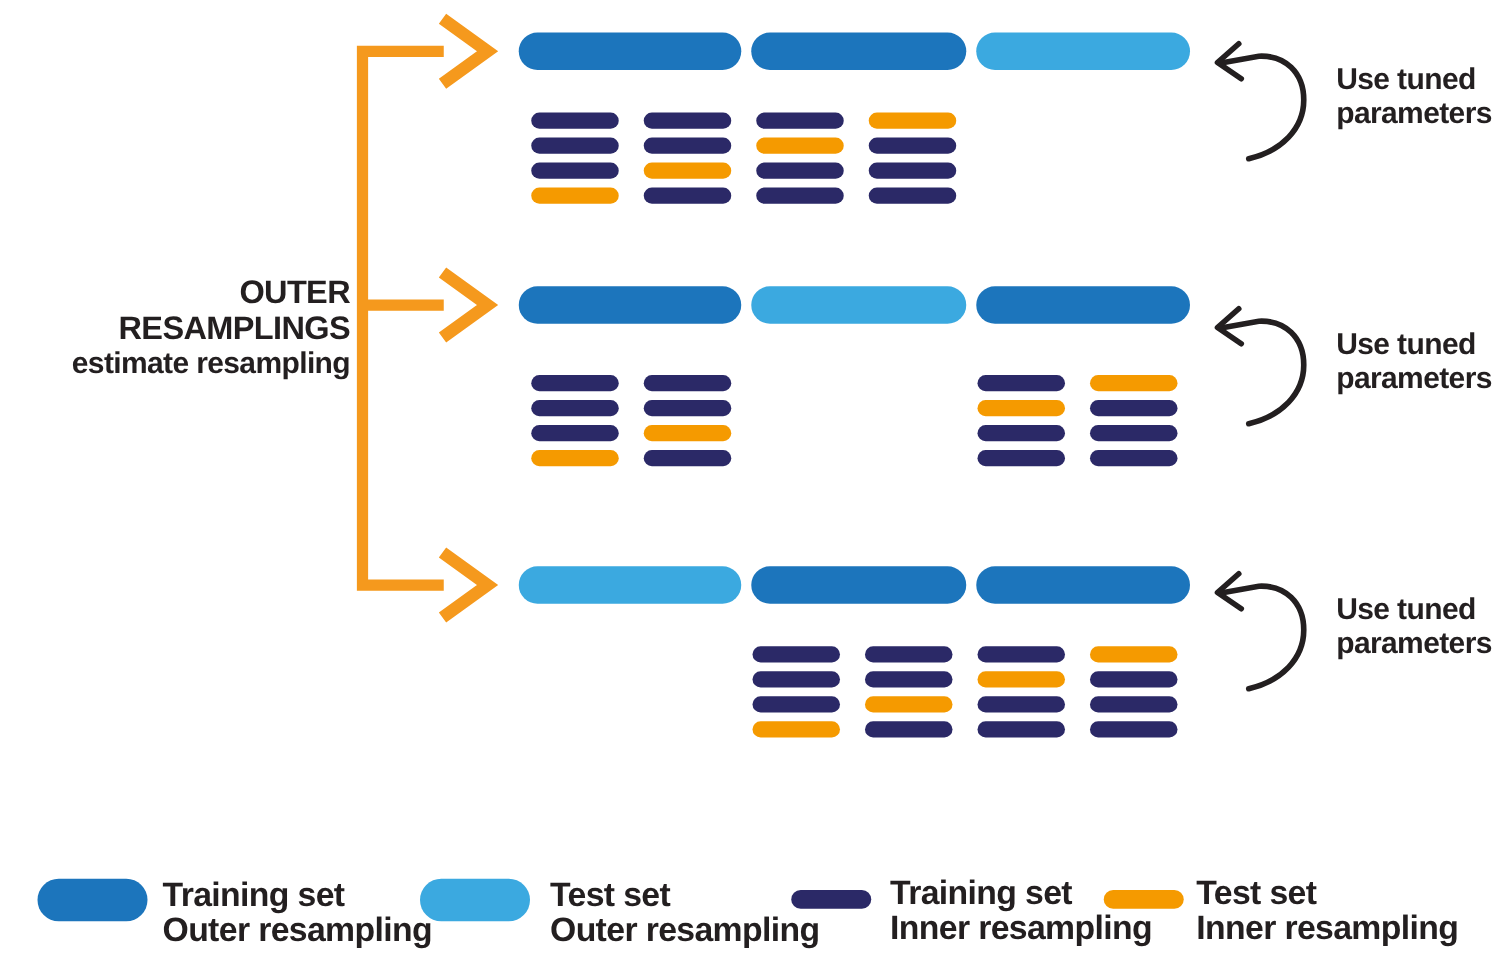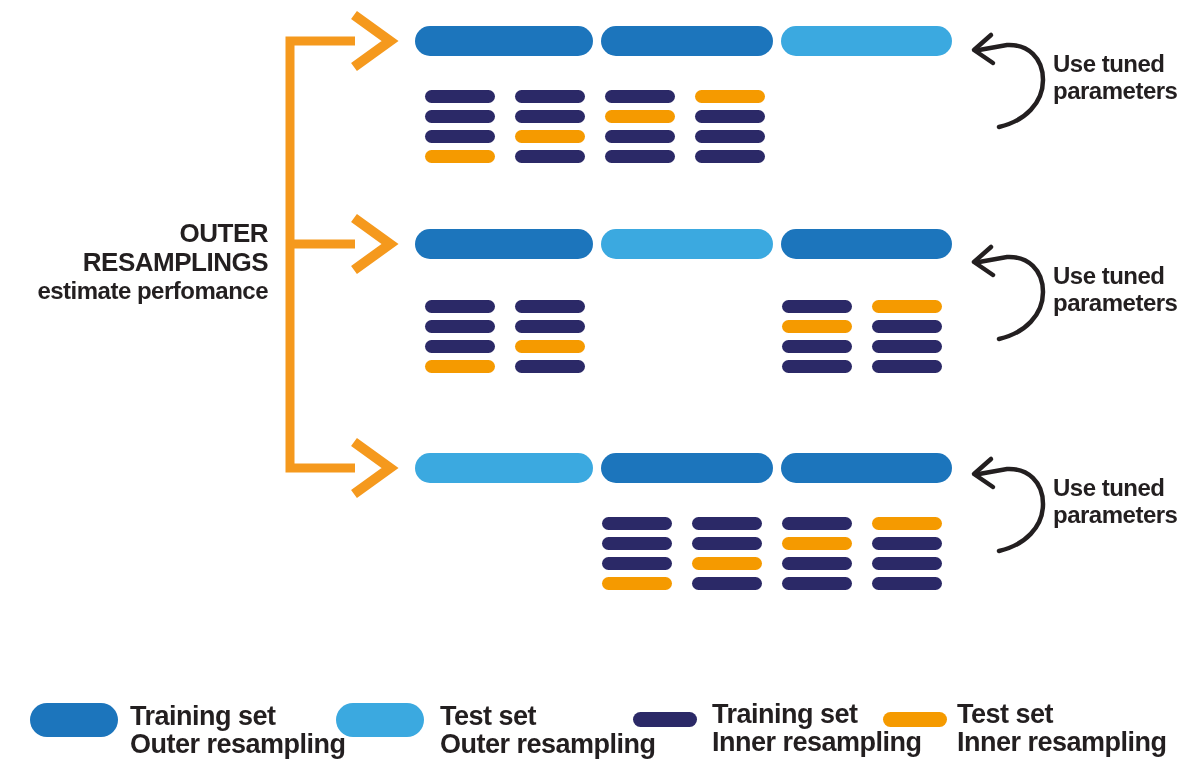--- a/index.html
+++ b/index.html
@@ -11,44 +11,44 @@
   .outer-train{background:var(--outer-train,#1c75bc);}
   .outer-test{background:var(--outer-test,#3ba9e0);}
   .smallbar{position:absolute;width:70px;height:13px;border-radius:7px;}
   .inner-train{background:var(--inner-train,#2b2967);}
   .inner-test{background:var(--inner-test,#f59a00);}
   .side-label{position:absolute;text-align:right;letter-spacing:-0.5px;}
   .side-label .caps{font-size:26px;font-weight:700;line-height:29px;}
   .side-label .sub{font-size:24px;font-weight:700;line-height:28px;}
   .callout{position:absolute;width:245px;height:110px;}
   .callout svg{position:absolute;left:0;top:0;}
-  .callout-text{position:absolute;left:98px;top:20px;font-size:24px;font-weight:700;
+  .callout-text{position:absolute;left:114px;top:20px;font-size:24px;font-weight:700;
     letter-spacing:-0.5px;line-height:27px;white-space:nowrap;}
   .bracket{position:absolute;left:270px;top:0;}
   .legend-pill{position:absolute;}
   .legend-pill.large{width:88px;height:34px;border-radius:17px;}
   .legend-pill.small{width:64px;height:15px;border-radius:8px;}
   .legend-text{position:absolute;font-size:27px;font-weight:700;letter-spacing:-0.5px;
     line-height:28px;white-space:nowrap;}
 </style>
 </head>
 <body>
 
 <div class="canvas">
 
   <svg class="bracket" width="140" height="500" viewBox="0 0 140 500">
     <path d="M85,41 H20 V468 H85 M20,244 H85" fill="none" stroke="var(--arrow-orange)" stroke-width="9"></path>
     <path d="M84,15 L120,41 L84,67" fill="none" stroke="var(--arrow-orange)" stroke-width="10"></path>
     <path d="M84,218 L120,244 L84,270" fill="none" stroke="var(--arrow-orange)" stroke-width="10"></path>
     <path d="M84,442 L120,468 L84,494" fill="none" stroke="var(--arrow-orange)" stroke-width="10"></path>
   </svg>
 
-  <div class="side-label" style="left:0px;top:219px;width:268px;">
+  <div class="side-label" style="left:0px;top:219px;width:268px;padding-left:12px;">
     <div class="caps">OUTER RESAMPLINGS</div>
-    <div class="sub">estimate perfomance</div>
+    <div class="sub">estimate resampling</div>
   </div>
 
 
   <div id="stage">
       <div class="bigbar outer-train" style="left: 415px; top: 26px; width: 178px; height: 30px;"></div>
       <div class="bigbar outer-train" style="left: 601px; top: 26px; width: 172px; height: 30px;"></div>
       <div class="bigbar outer-test" style="left: 781px; top: 26px; width: 171px; height: 30px;"></div>
       <div class="smallbar inner-train" style="left: 425px; top: 90px; width: 70px; height: 13px;"></div>
       <div class="smallbar inner-train" style="left: 425px; top: 110px; width: 70px; height: 13px;"></div>
       <div class="smallbar inner-train" style="left: 425px; top: 130px; width: 70px; height: 13px;"></div>

